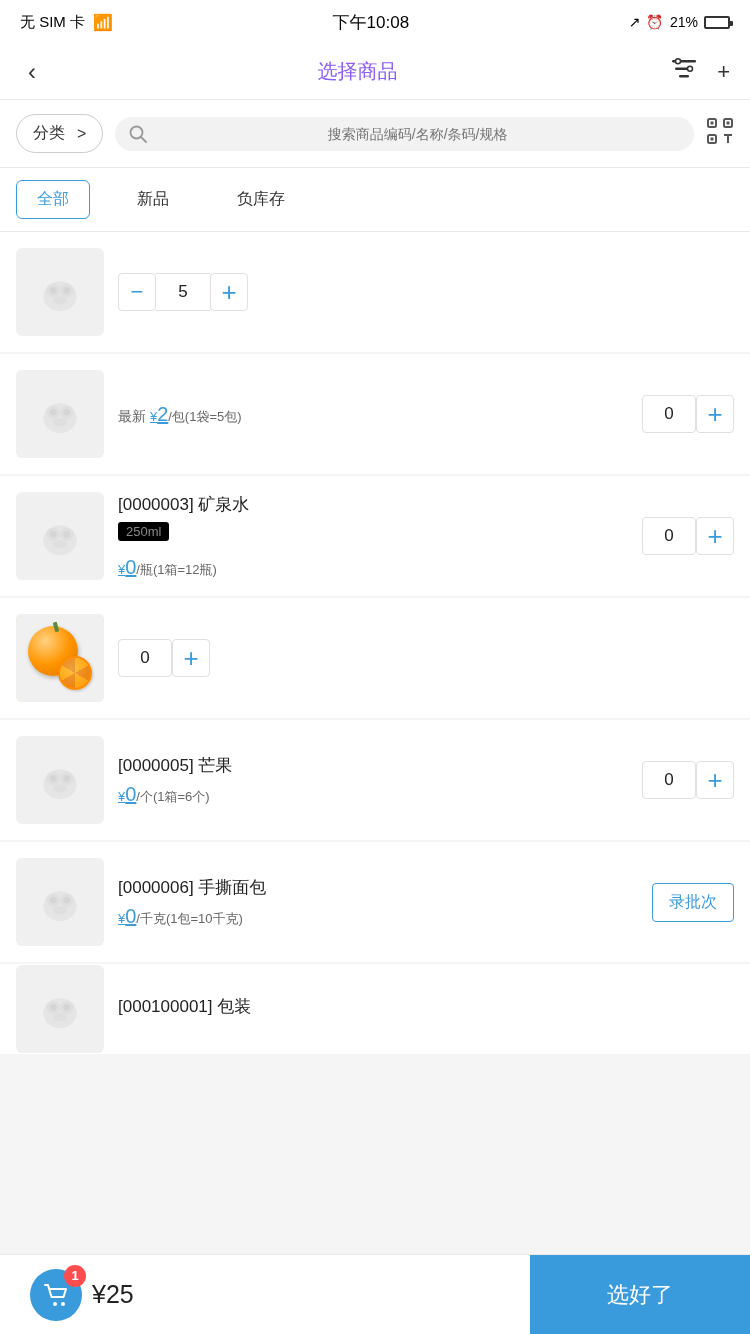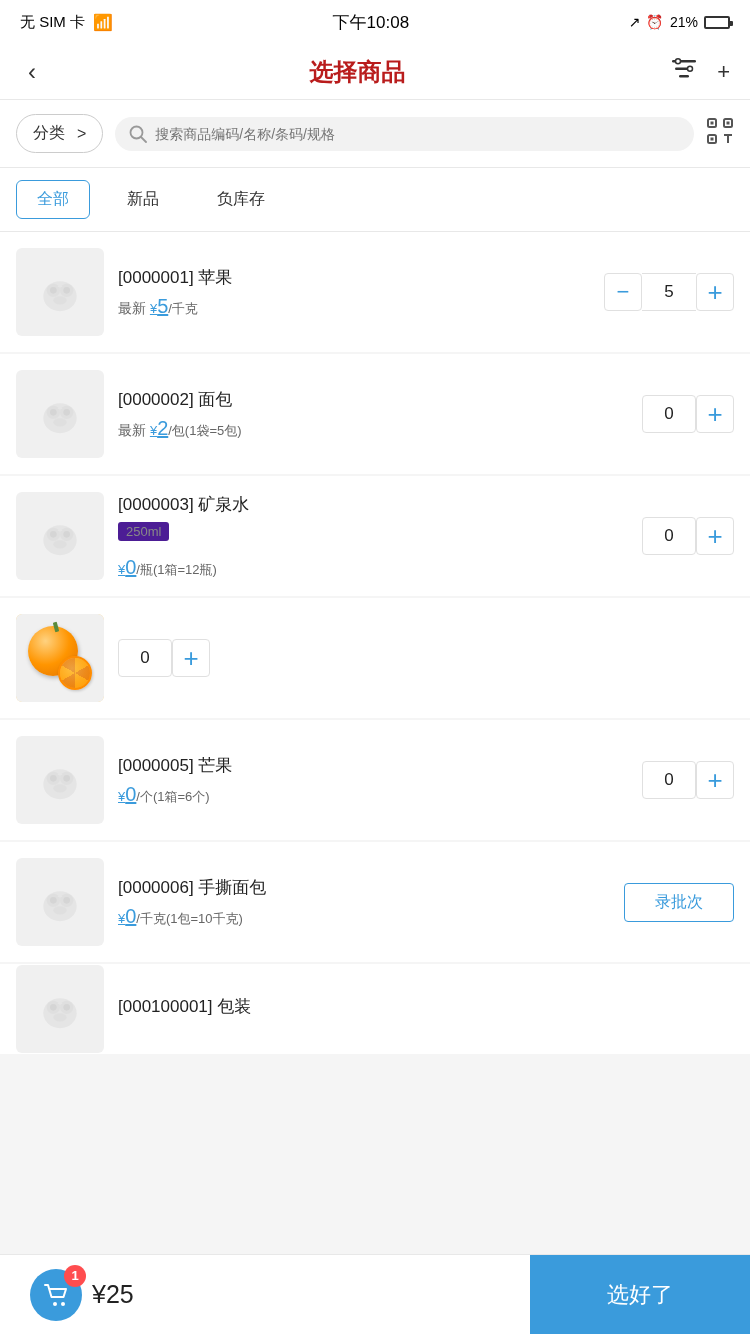--- a/index.html
+++ b/index.html
@@ -59,23 +59,23 @@
       padding: 0 20px;
       border-bottom: 1px solid #e8e8e8;
     }
     .nav-back {
       font-size: 24px;
       color: #333;
       cursor: pointer;
       padding: 8px;
     }
     .nav-title {
-      font-size: 24px;
-      font-weight: 700;
-      color: #b91c1c;
+      font-size: 20px;
+      font-weight: 400;
+      color: #8b5cf6;
     }
     .nav-actions {
       display: flex;
       align-items: center;
       gap: 20px;
     }
     .nav-filter-icon, .nav-add-icon {
       font-size: 22px;
       color: #333;
       cursor: pointer;
@@ -113,33 +113,34 @@
       gap: 8px;
     }
     .search-input-wrap input {
       border: none;
       background: transparent;
       font-size: 14px;
       color: #999;
       outline: none;
       flex: 1;
       width: 100%;
+      text-align: center;
     }
     .scan-icon {
       font-size: 22px;
       color: #555;
       cursor: pointer;
     }
 
     
     .filter-tabs {
       background: #fff;
       display: flex;
       padding: 12px 16px;
-      gap: 16px;
+      gap: 26px;
       border-bottom: 1px solid #e8e8e8;
     }
     .filter-tab {
       padding: 8px 20px;
       border-radius: 6px;
       font-size: 16px;
       cursor: pointer;
       border: 1px solid transparent;
       background: #fff;
       color: #333;
@@ -185,21 +186,21 @@
     }
     .product-name {
       font-size: 17px;
       color: #222;
       margin-bottom: 6px;
       font-weight: 400;
     }
     .product-spec {
       font-size: 13px;
       color: #888;
-      background: #4c1d95;
+      background: #000000;
       display: inline-block;
       padding: 2px 8px;
       border-radius: 3px;
       margin-bottom: 15px;
     }
     .product-price {
       font-size: 14px;
       color: #666;
     }
     .product-price .price-label {
@@ -248,21 +249,21 @@
       text-align: center;
       font-size: 17px;
       color: #222;
       background: #fff;
       outline: none;
     }
     .batch-btn {
       border: 1px solid #3a9bdc;
       color: #3a9bdc;
       background: #fff;
-      padding: 8px 30px;
+      padding: 8px 16px;
       border-radius: 4px;
       font-size: 16px;
       cursor: pointer;
       white-space: nowrap;
     }
 
     
     .bottom-bar {
       position: fixed;
       bottom: 0;
@@ -407,48 +408,40 @@
       <svg class="owl-logo" viewBox="0 0 60 60">
         <ellipse cx="30" cy="35" rx="20" ry="18" fill="#ccc"></ellipse>
         <circle cx="22" cy="28" r="8" fill="#bbb"></circle>
         <circle cx="38" cy="28" r="8" fill="#bbb"></circle>
         <circle cx="22" cy="28" r="4" fill="#999"></circle>
         <circle cx="38" cy="28" r="4" fill="#999"></circle>
         <ellipse cx="30" cy="40" rx="8" ry="5" fill="#bbb"></ellipse>
         <polygon points="30,20 27,24 33,24" fill="#ccc"></polygon>
       </svg>
     </div>
-    <div class="product-info">
-      <div class="product-name">[0000001] 苹果</div>
-      <div class="product-price">
-        <span class="price-label">最新</span>
-        <span class="price-currency">¥</span><span class="price-value">5</span><span class="price-unit">/千克</span>
-      </div>
-    </div>
     <div class="qty-control">
       <button class="qty-btn">−</button>
       <input class="qty-input" type="text" value="5" style="">
       <button class="qty-btn" style="color:#3a9bdc; font-size:26px; font-weight:300;">+</button>
     </div>
   </div>
 
   <div class="product-item">
     <div class="product-thumb">
       <svg class="owl-logo" viewBox="0 0 60 60">
         <ellipse cx="30" cy="35" rx="20" ry="18" fill="#ccc"></ellipse>
         <circle cx="22" cy="28" r="8" fill="#bbb"></circle>
         <circle cx="38" cy="28" r="8" fill="#bbb"></circle>
         <circle cx="22" cy="28" r="4" fill="#999"></circle>
         <circle cx="38" cy="28" r="4" fill="#999"></circle>
         <ellipse cx="30" cy="40" rx="8" ry="5" fill="#bbb"></ellipse>
         <polygon points="30,20 27,24 33,24" fill="#ccc"></polygon>
       </svg>
     </div>
     <div class="product-info">
-      <div class="product-name">[0000002] 面包</div>
       <div class="product-price">
         <span class="price-label">最新</span>
         <span class="price-currency">¥</span><span class="price-value">2</span><span class="price-unit">/包(1袋=5包)</span>
       </div>
     </div>
     <div class="qty-control">
       <input class="qty-input" type="text" value="0" style="border-radius: 4px; border: 1px solid rgb(224, 224, 224);">
       <button class="qty-btn" style="color:#3a9bdc; font-size:26px; font-weight:300;">+</button>
     </div>
   </div>

